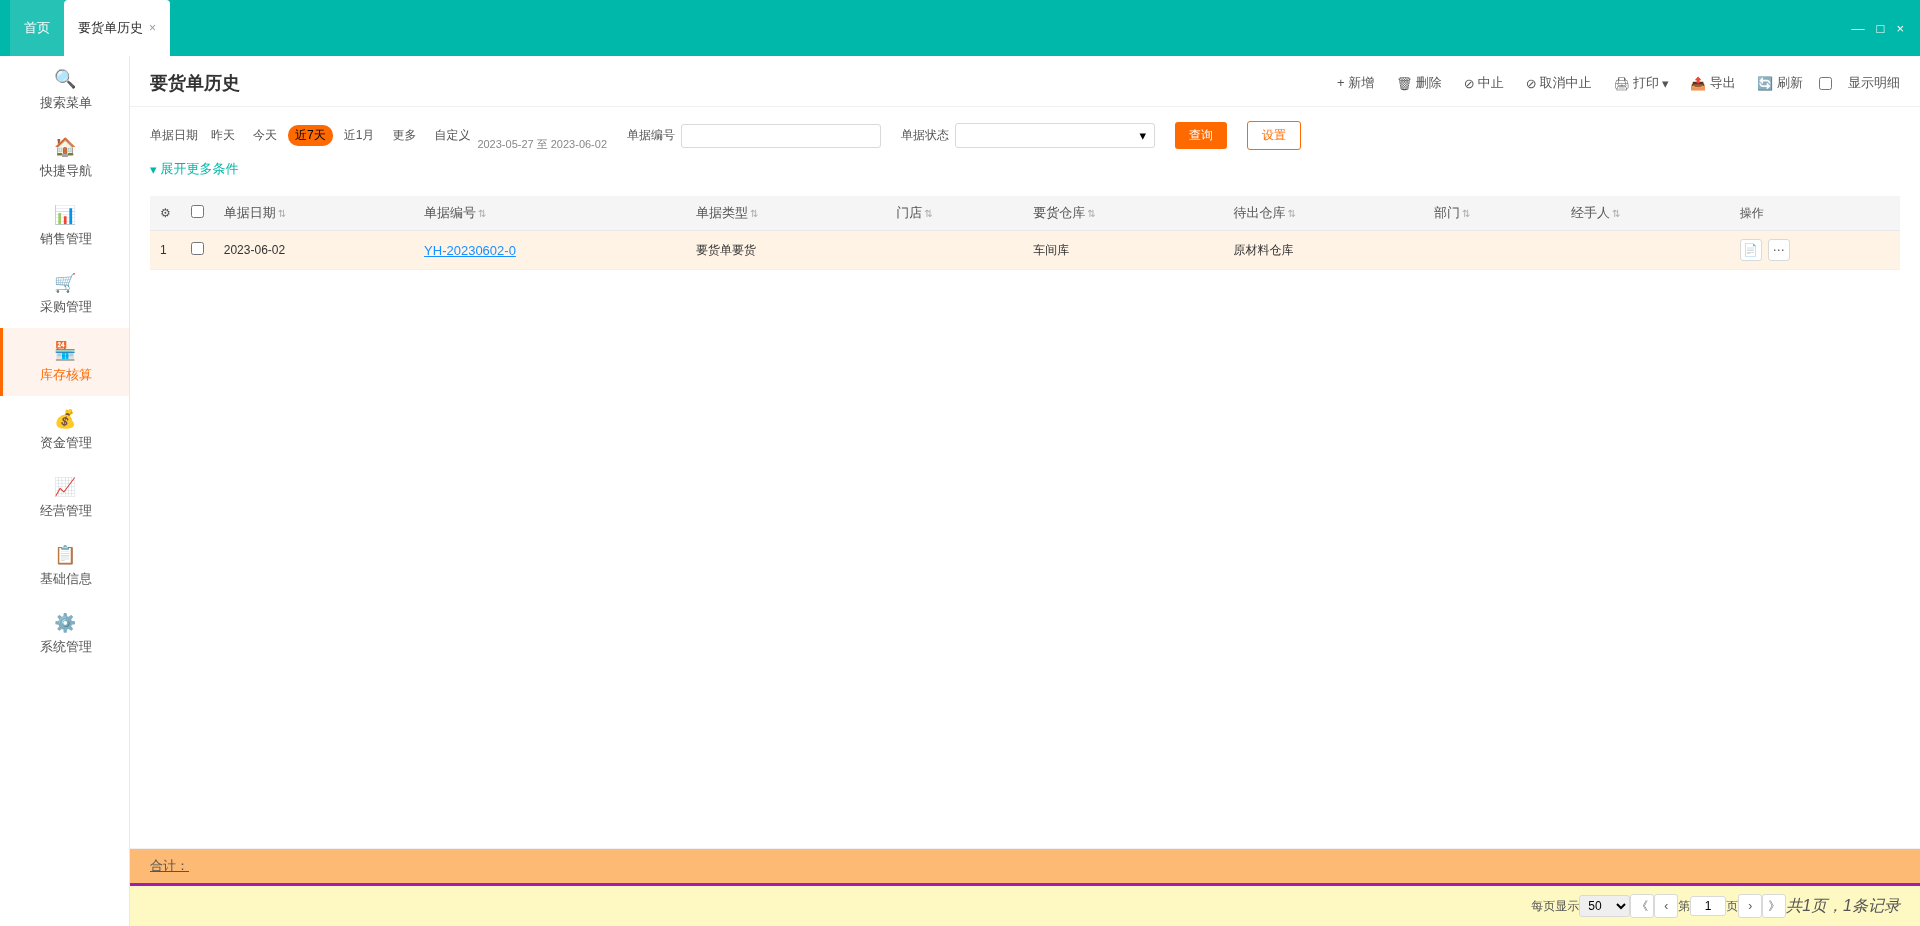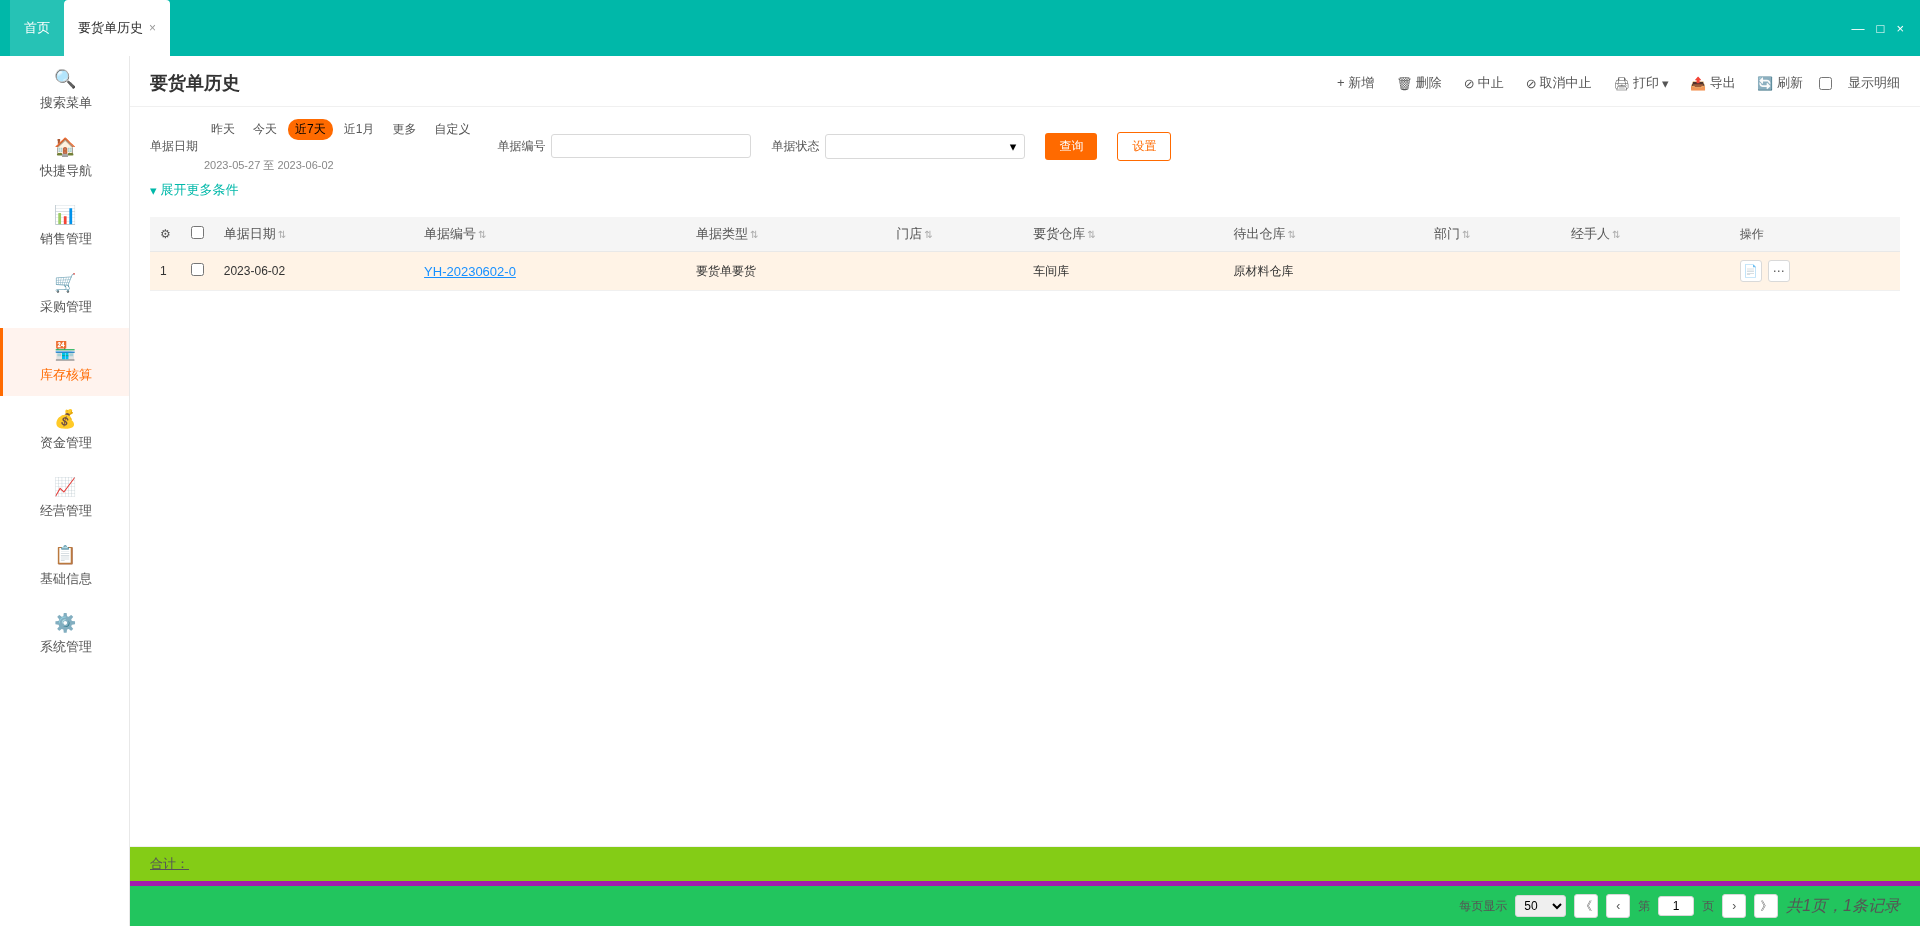--- a/index.html
+++ b/index.html
@@ -245,38 +245,37 @@
       font-size: 12px;
       background: #fff;
       color: #555;
     }
     .checkbox-col { width: 30px; }
     .settings-icon-col { width: 30px; }
 
     
     .table-footer {
       padding: 8px 20px;
-      background: #84cc16;
+      background: #fdba74;
       border-top: 1px solid #f0f0f0;
       font-size: 12px;
       color: #555;
       flex-shrink: 0;
       text-decoration: underline;
     }
 
     
     .pagination-bar {
       display: flex;
       align-items: center;
       justify-content: flex-end;
       padding: 8px 20px;
-      border-top: 5px solid #a21caf;
-      gap: 8px;
+      border-top: 3px solid #a21caf;
       flex-shrink: 0;
-      background: #22c55e;
+      background: #fef9c3;
     }
     .pagination-label { font-size: 12px; color: #555; }
     .page-size-select {
       border: 1px solid #d9d9d9;
       border-radius: 3px;
       padding: 2px 4px;
       font-size: 12px;
     }
     .page-btn {
       width: 24px;
@@ -294,21 +293,21 @@
     .page-input {
       width: 36px;
       border: 1px solid #d9d9d9;
       border-radius: 3px;
       padding: 2px 4px;
       text-align: center;
       font-size: 12px;
     }
     .page-info { font-size: 16px; color: #555; font-style: italic; }
 
-    .filter-date-group { display: flex; flex-direction: column; }
+    .filter-date-group { display: flex; flex-direction: row; }
   </style>
 </head>
 <body>
 
 <div class="top-bar">
   <div class="tab home">
     <span>首页</span>
   </div>
   <div class="tab active">
     <span>要货单历史</span>

